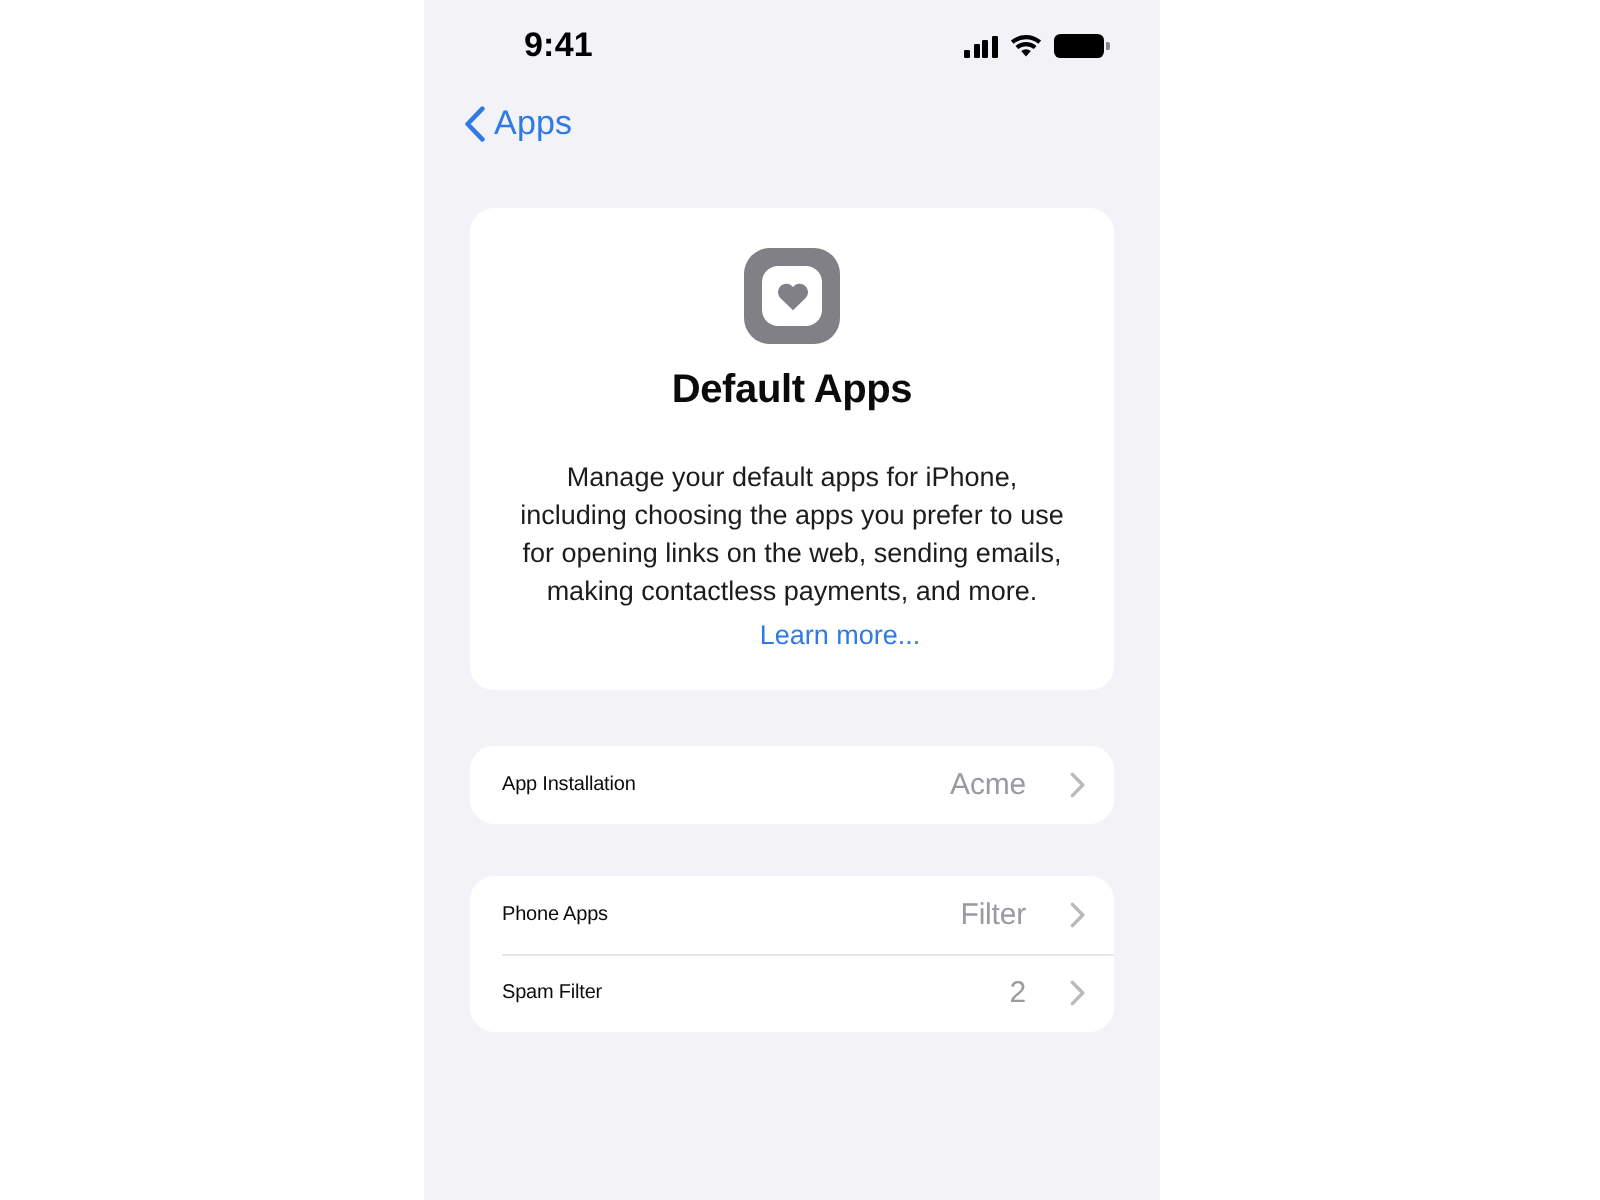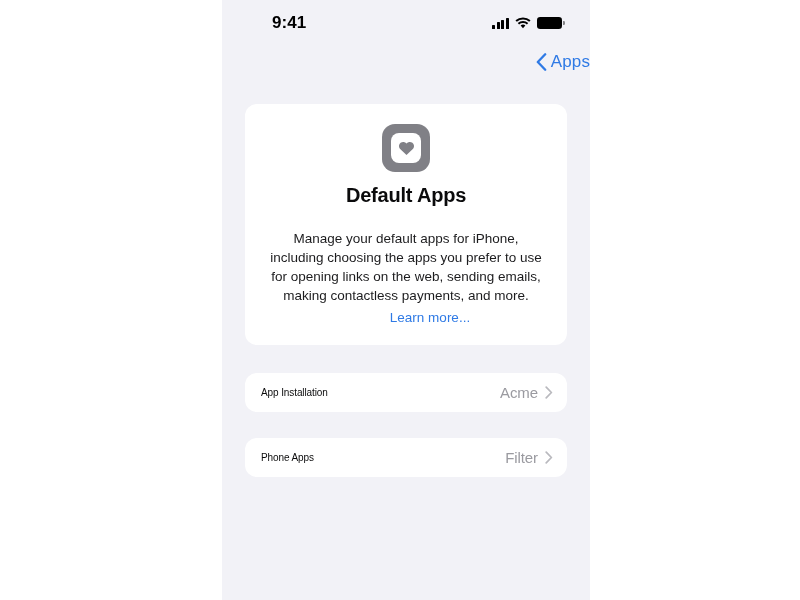--- a/index.html
+++ b/index.html
@@ -15,21 +15,21 @@
   #screen {
     position: relative;
     width: 800px;
     height: 600px;
     background: #ffffff;
   }
 
   
   #phone {
     position: absolute;
-    left: 222px;
+    left: 212px;
     top: 0;
     width: 368px;
     height: 600px;
     background: #f2f2f7;
     overflow: hidden;
   }
 
   
   .status-bar {
     position: relative;
@@ -92,21 +92,20 @@
     border-radius: 0 1.3px 1.3px 0;
     opacity: 0.45;
   }
 
   
   .nav-bar {
     height: 36px;
     display: flex;
     align-items: center;
     padding-left: 20px;
-    justify-content: flex-end;
   }
   .back-button {
     display: flex;
     align-items: center;
     gap: 4px;
     cursor: pointer;
   }
   .back-chevron { width: 11px; height: 18px; display: block; }
   .back-label {
     font-size: 17px;
@@ -201,21 +200,21 @@
     background: #e6e6ea;
   }
   .row-label {
     font-size: 10px;
     color: #0b0b0c;
     letter-spacing: -0.1px;
   }
   .row-right {
     display: flex;
     align-items: center;
-    gap: 7px;
+    gap: 22px;
   }
   .row-value {
     font-size: 15px;
     color: #9a9aa0;
     letter-spacing: -0.1px;
   }
   .chevron { width: 8px; height: 13px; display: block; }
 </style>
 </head>
 <body>
@@ -281,16 +280,25 @@
     <div class="card card-group">
       <div class="row">
         <span class="row-label">Phone Apps</span>
         <span class="row-right">
           <span class="row-value">Filter</span>
           <svg class="chevron" viewBox="0 0 8 13">
             <path d="M1.2 1.2 6.4 6.5 1.2 11.8" fill="none" stroke="#b9b9be" stroke-width="1.7" stroke-linecap="round" stroke-linejoin="round"></path>
           </svg>
         </span>
       </div>
+      <div class="row">
+        <span class="row-label">Spam Filter</span>
+        <span class="row-right">
+          <span class="row-value">2</span>
+          <svg class="chevron" viewBox="0 0 8 13">
+            <path d="M1.2 1.2 6.4 6.5 1.2 11.8" fill="none" stroke="#b9b9be" stroke-width="1.7" stroke-linecap="round" stroke-linejoin="round"></path>
+          </svg>
+        </span>
+      </div>
     </div>
 
   </div>
 </div>
 
 </body></html>

